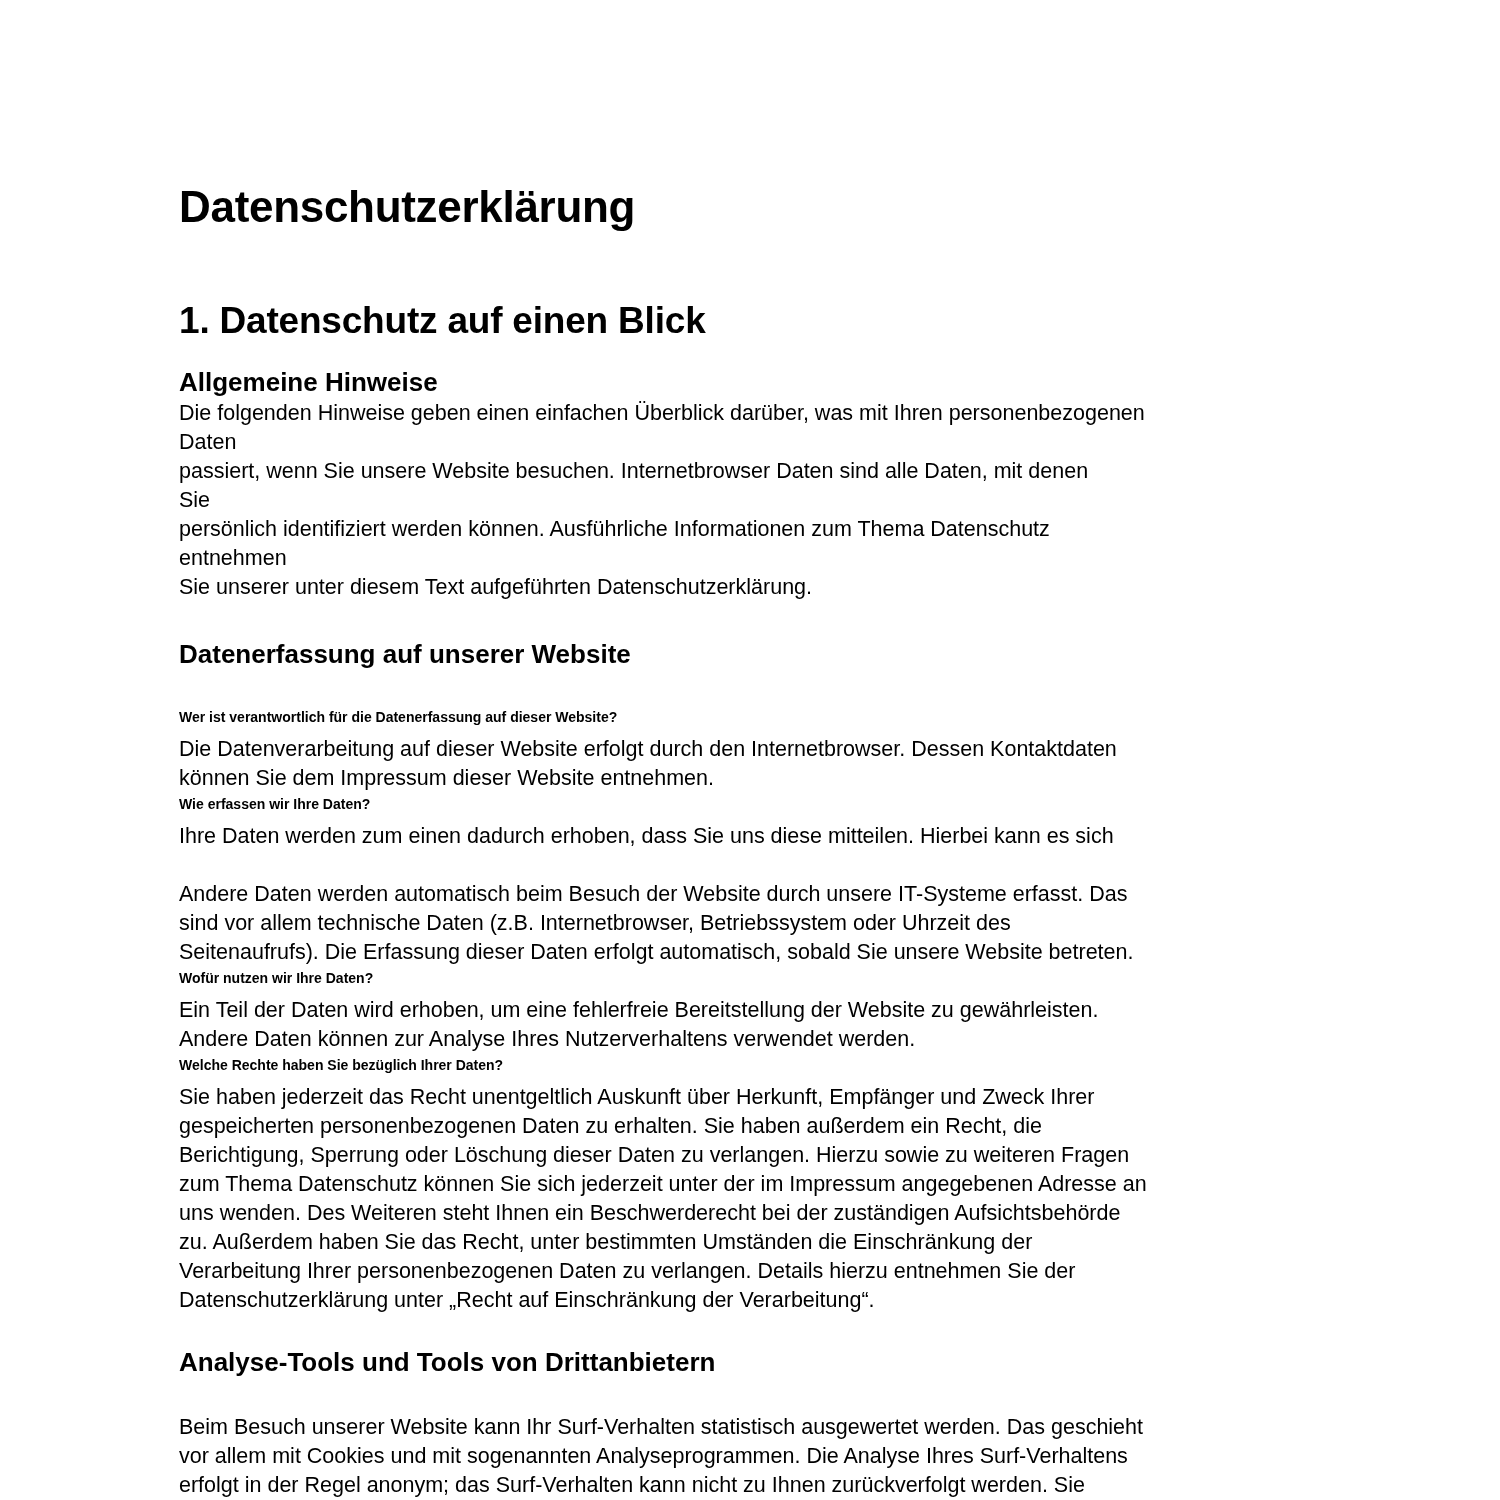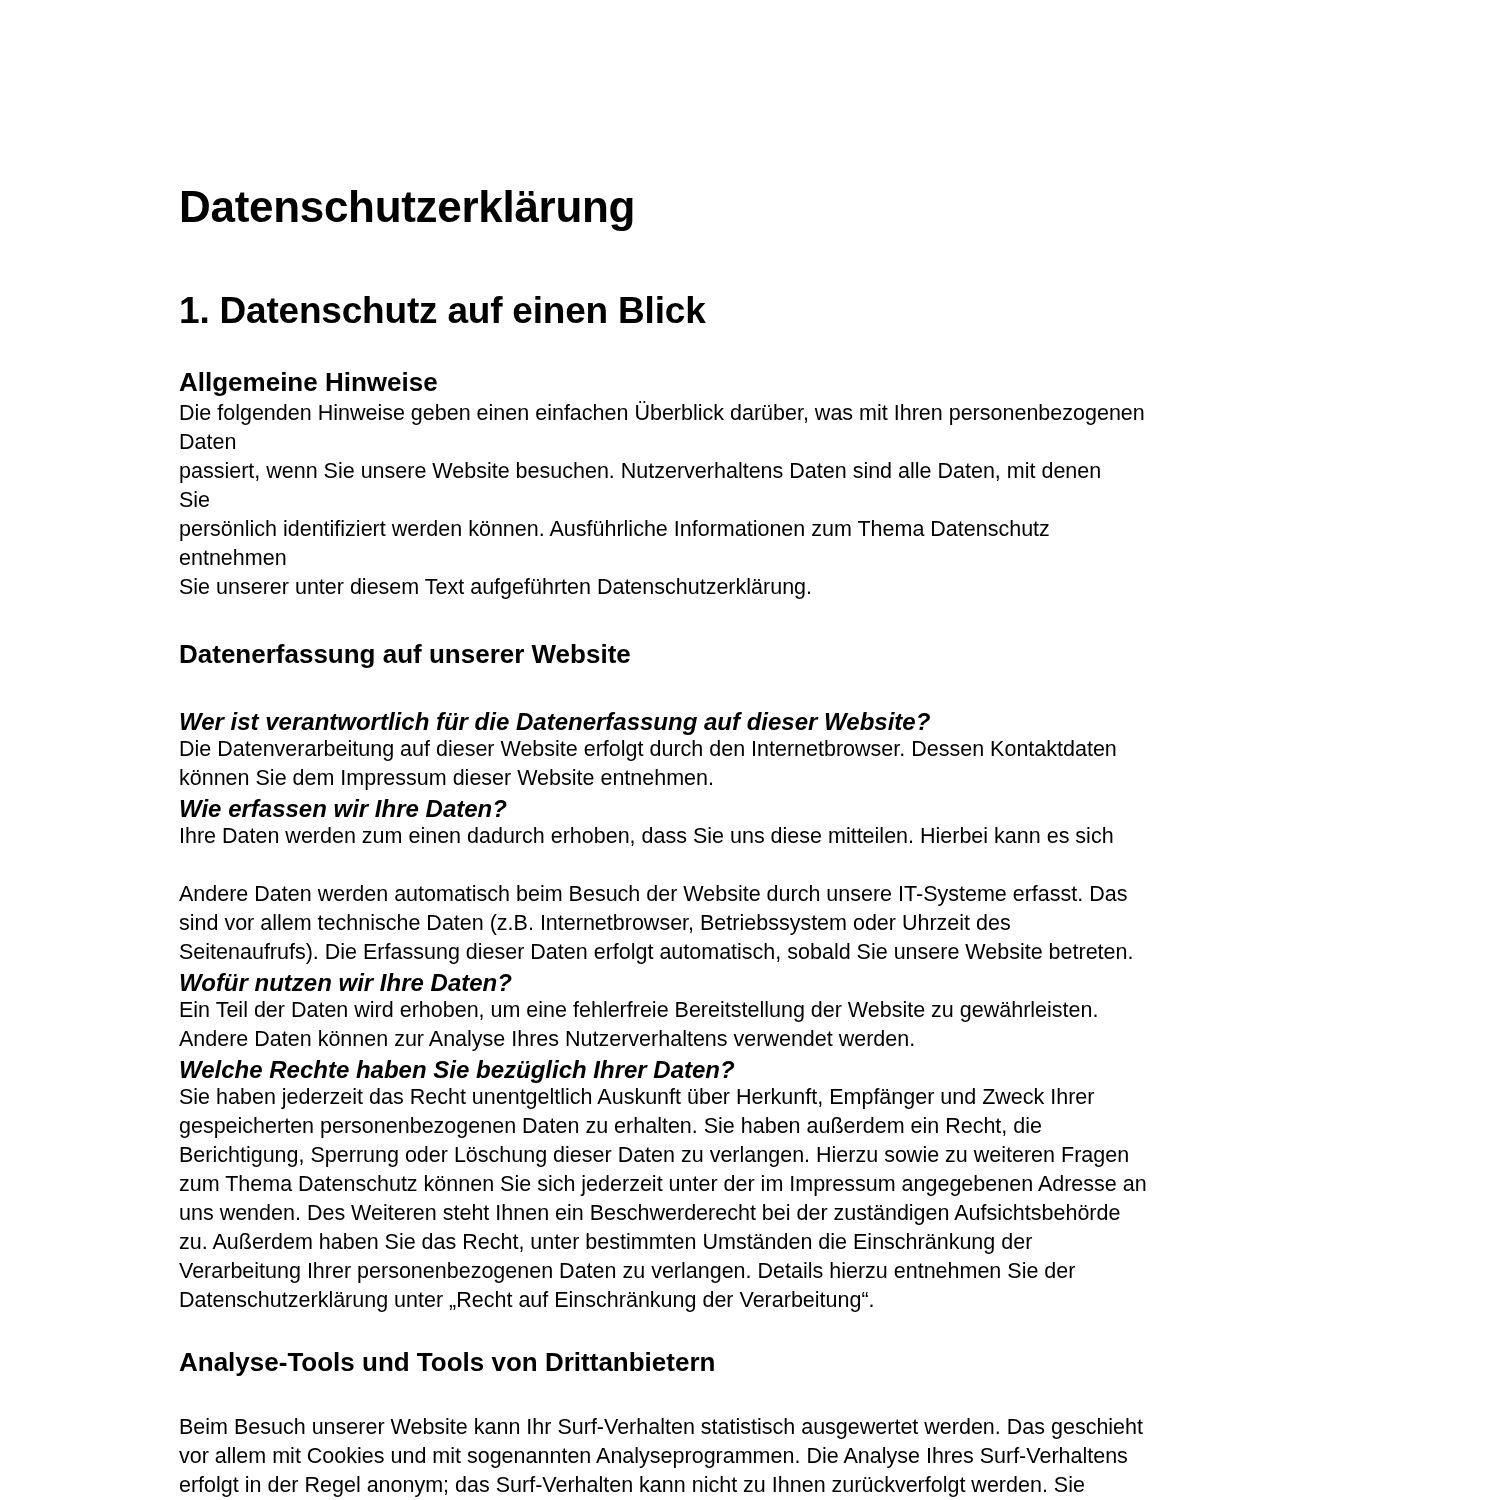--- a/index.html
+++ b/index.html
@@ -37,42 +37,41 @@
     .h2 {
       font-size: 37px;
       font-weight: bold;
       letter-spacing: -0.2px;
     }
     .h3 {
       font-size: 26px;
       font-weight: bold;
     }
     .h4 {
-      font-size: 24px;
+      font-size: 14px;
       font-weight: bold;
-      font-style: italic;
     }
     .p {
       font-size: 21.5px;
       font-weight: normal;
     }
   </style>
 </head>
 <body>
 
 <div class="page">
 
   <div class="ln h1" style="top:185px;">Datenschutzerklärung</div>
 
-  <div class="ln h2" style="top:292px;">1. Datenschutz auf einen Blick</div>
+  <div class="ln h2" style="top:302px;">1. Datenschutz auf einen Blick</div>
 
   <div class="ln h3" style="top:369px;">Allgemeine Hinweise</div>
   <div class="ln p" style="top:403px;">Die folgenden Hinweise geben einen einfachen Überblick darüber, was mit Ihren personenbezogenen</div>
   <div class="ln p" style="top:432px;">Daten</div>
-  <div class="ln p" style="top:461px;">passiert, wenn Sie unsere Website besuchen. Nutzerverhaltens Daten sind alle Daten, mit denen</div>
+  <div class="ln p" style="top:461px;">passiert, wenn Sie unsere Website besuchen. Internetbrowser Daten sind alle Daten, mit denen</div>
   <div class="ln p" style="top:490px;">Sie</div>
   <div class="ln p" style="top:519px;">persönlich identifiziert werden können. Ausführliche Informationen zum Thema Datenschutz</div>
   <div class="ln p" style="top:548px;">entnehmen</div>
   <div class="ln p" style="top:577px;">Sie unserer unter diesem Text aufgeführten Datenschutzerklärung.</div>
 
   <div class="ln h3" style="top:641px;">Datenerfassung auf unserer Website</div>
 
   <div class="ln h4" style="top:710px;">Wer ist verantwortlich für die Datenerfassung auf dieser Website?</div>
   <div class="ln p" style="top:739px;">Die Datenverarbeitung auf dieser Website erfolgt durch den Internetbrowser. Dessen Kontaktdaten</div>
   <div class="ln p" style="top:768px;">können Sie dem Impressum dieser Website entnehmen.</div>

